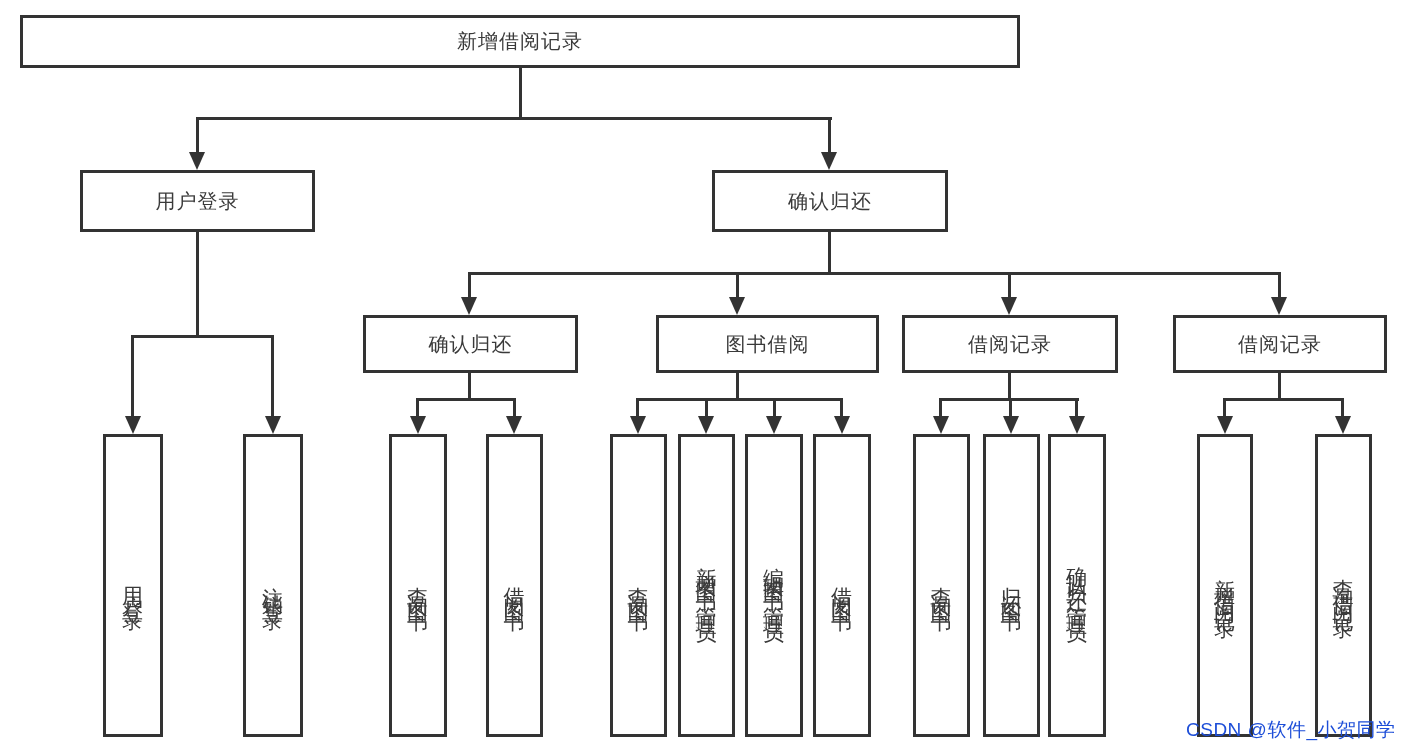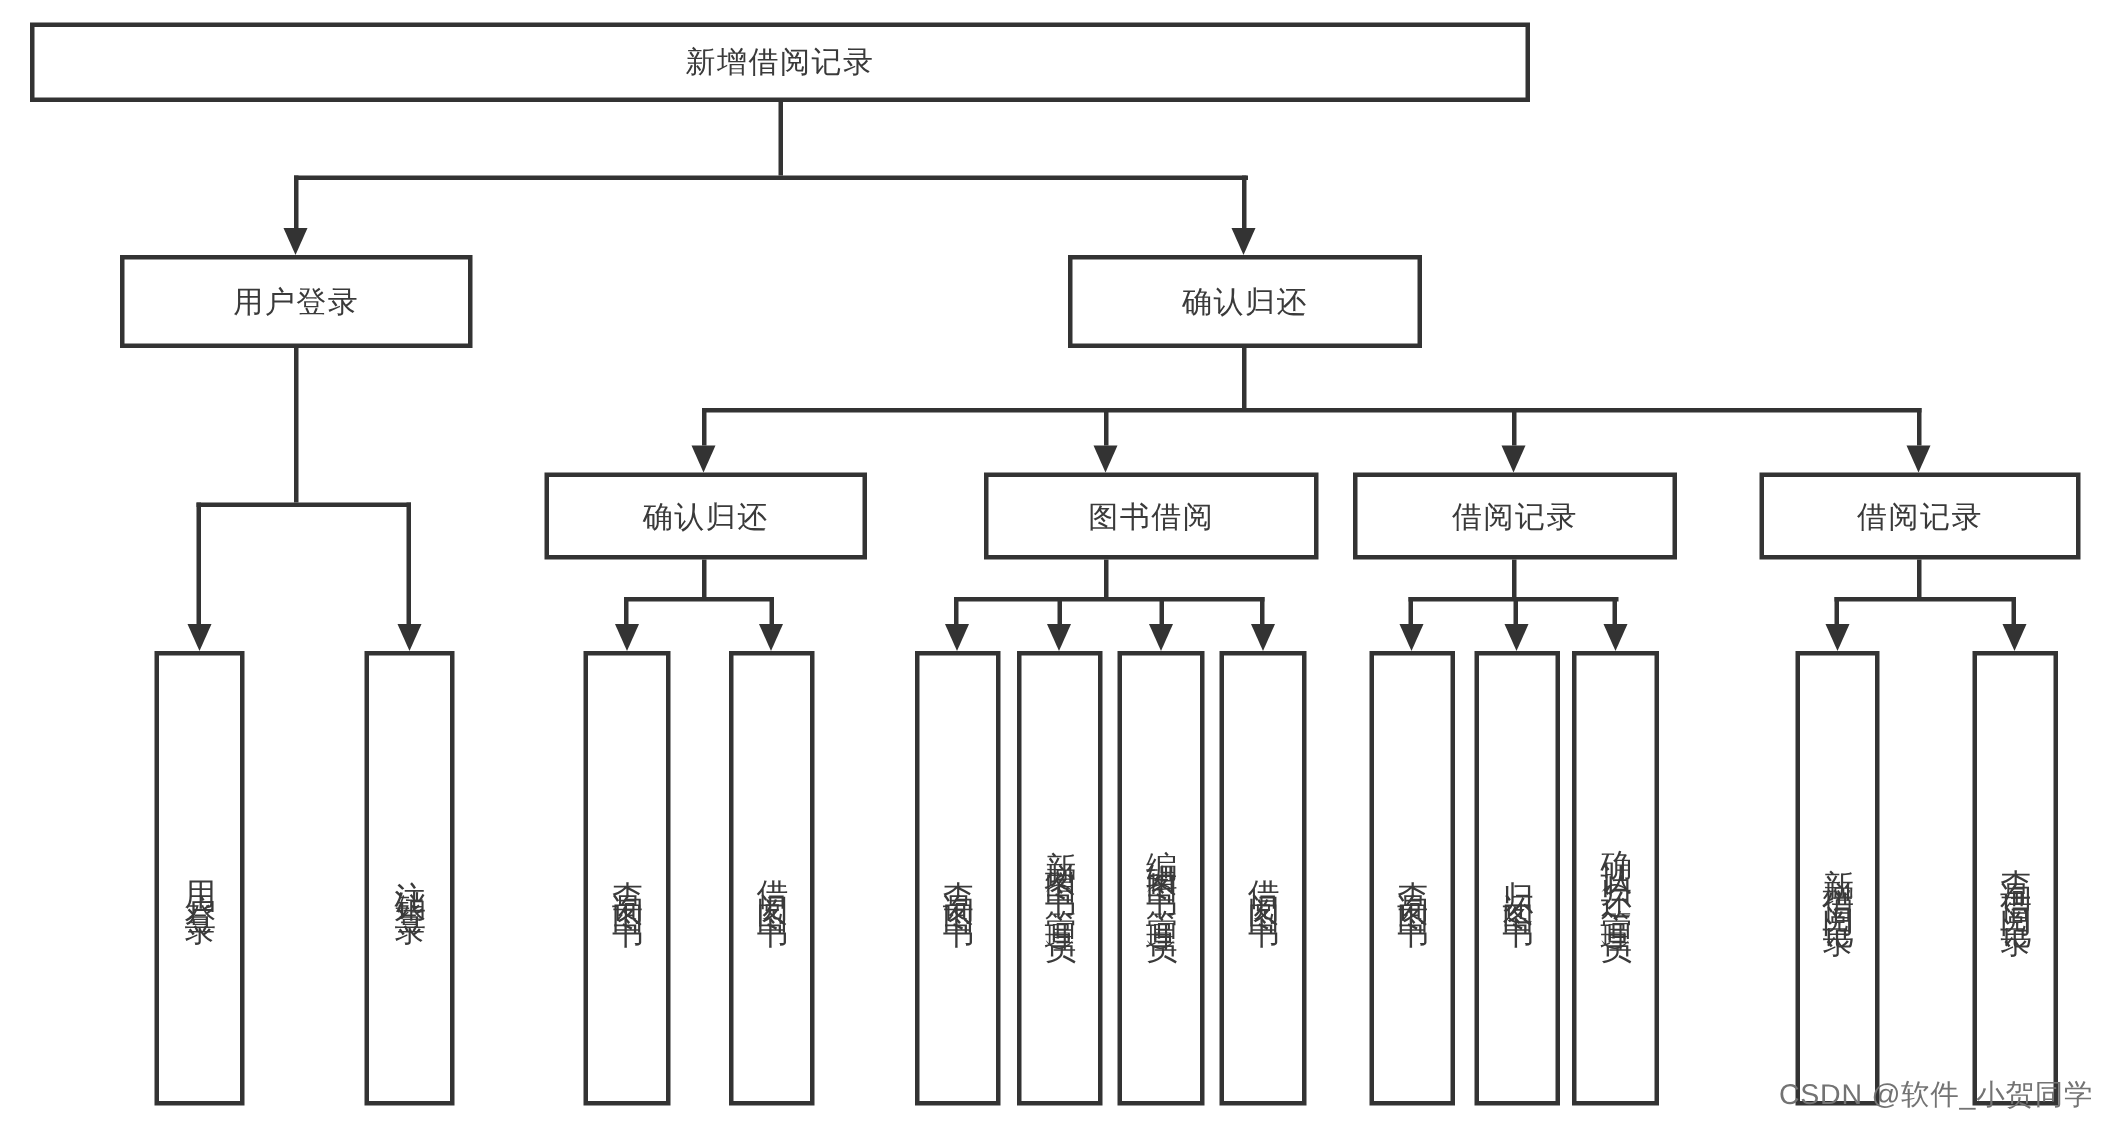--- a/index.html
+++ b/index.html
@@ -19,21 +19,21 @@
   }
   .v{position:absolute;width:3px;background:#333333;}
   .h{position:absolute;height:3px;background:#333333;}
   .arr{
     position:absolute;width:0;height:0;
     border-left:8px solid transparent;border-right:8px solid transparent;
     border-top:18px solid #333333;
   }
   .watermark{
     position:absolute;left:1186px;top:717px;z-index:5;
-    font-size:19px;letter-spacing:0.5px;color:#737373;white-space:nowrap;
+    font-size:19px;letter-spacing:0.5px;color:#1d4ed8;white-space:nowrap;
   }
 </style>
 </head>
 <body>
 
 <div class="canvas">
 
   <div class="node" style="left:20px;top:15px;width:1000px;height:53px;">新增借阅记录</div>
 
   <div class="node" style="left:80px;top:170px;width:235px;height:62px;">用户登录</div>

